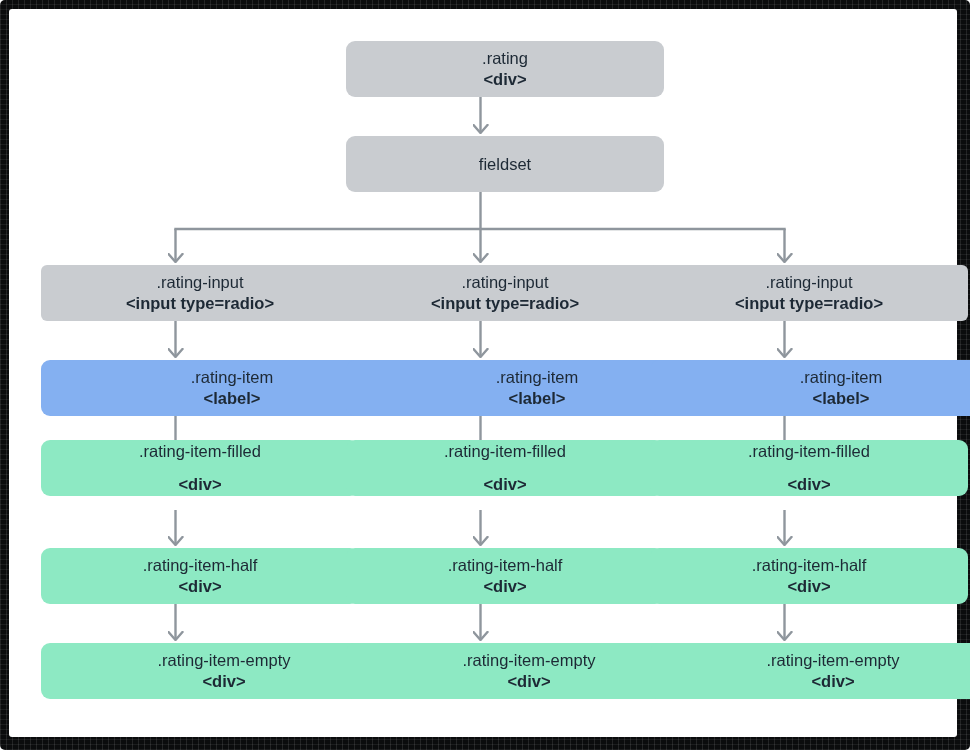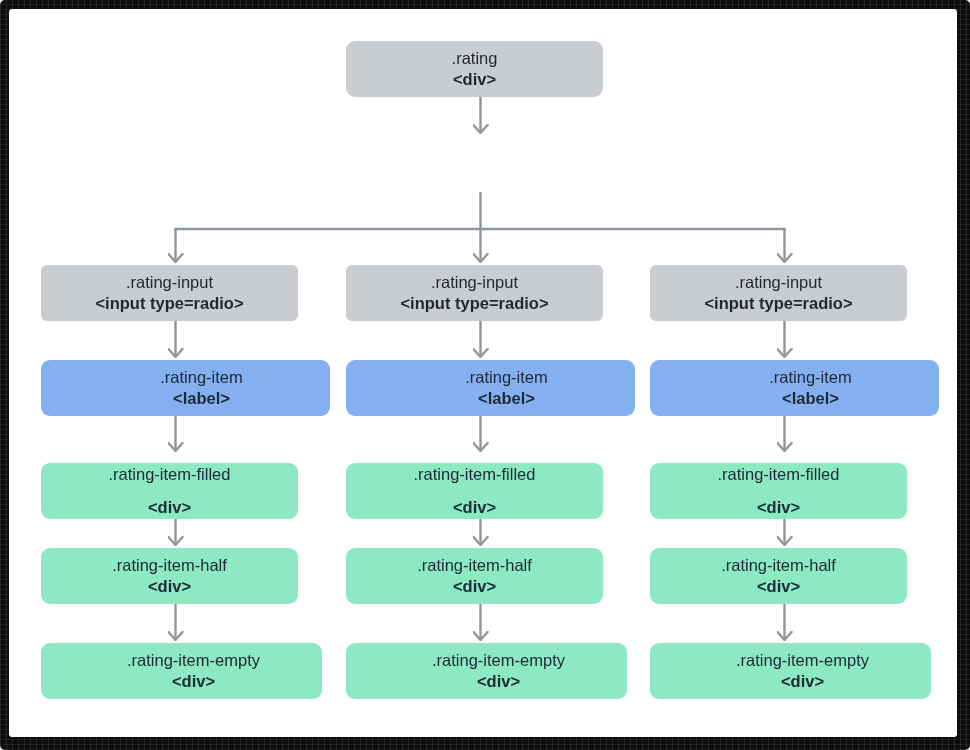--- a/index.html
+++ b/index.html
@@ -22,38 +22,38 @@
     border-radius:3px;
   }
   .connectors{
     position:absolute;
     left:-9px;top:-9px;   
     width:970px;height:750px;
     pointer-events:none;
   }
   .node{
     position:absolute;
-    width:257px;height:56px;
+    width:318px;height:56px;
     border-radius:9px;
     display:flex;flex-direction:column;
     justify-content:center;align-items:center;
     color:#1d2935;
     font-size:16.5px;
     line-height:21px;
     text-align:center;
   }
   .node .tag{font-weight:700;}
   .gray{background:#c9ccd0;}
   .blue{background:#84b0f1;padding-left:32px;}
   .green{background:#8de9c3;}
   
   .colL{left:32px;}  .colM{left:337px;}  .colR{left:641px;}
   
   .rowRoot{top:32px;} .rowFieldset{top:127px;}
-  .row0{top:256px;border-radius:6px;} .row1{top:351px;} .row2{top:454px;gap:12px;} .row3{top:539px;} .row4{top:634px;padding-left:24px;}
+  .row0{top:256px;border-radius:6px;} .row1{top:351px;} .row2{top:431px;gap:12px;} .row3{top:539px;} .row4{top:634px;padding-left:24px;}
 </style>
 </head>
 <body>
 
 <div class="frame">
   <div class="panel">
 
     <svg class="connectors" viewBox="0 0 970 750" xmlns="http://www.w3.org/2000/svg">
       <defs>
         <marker id="ah" viewBox="0 0 10 16" refX="9" refY="8" markerWidth="10" markerHeight="16" orient="auto" markerUnits="userSpaceOnUse">
@@ -82,20 +82,23 @@
         <line x1="784.5" y1="321" x2="784.5" y2="357" marker-end="url(#ah)"></line>
         <line x1="784.5" y1="416" x2="784.5" y2="451" marker-end="url(#ah)"></line>
         <line x1="784.5" y1="510" x2="784.5" y2="545" marker-end="url(#ah)"></line>
         <line x1="784.5" y1="604" x2="784.5" y2="640" marker-end="url(#ah)"></line>
       </g>
     </svg>
 
     <div class="node gray colM rowRoot">
       <span class="sel">.rating</span>
       <span class="tag">&lt;div&gt;</span>
+    </div>
+    <div class="node gray colM rowFieldset">
+      <span class="sel">fieldset</span>
     </div>
 
     <div class="node gray colL row0">
       <span class="sel">.rating-input</span>
       <span class="tag">&lt;input type=radio&gt;</span>
     </div>
     <div class="node blue colL row1">
       <span class="sel">.rating-item</span>
       <span class="tag">&lt;label&gt;</span>
     </div>

